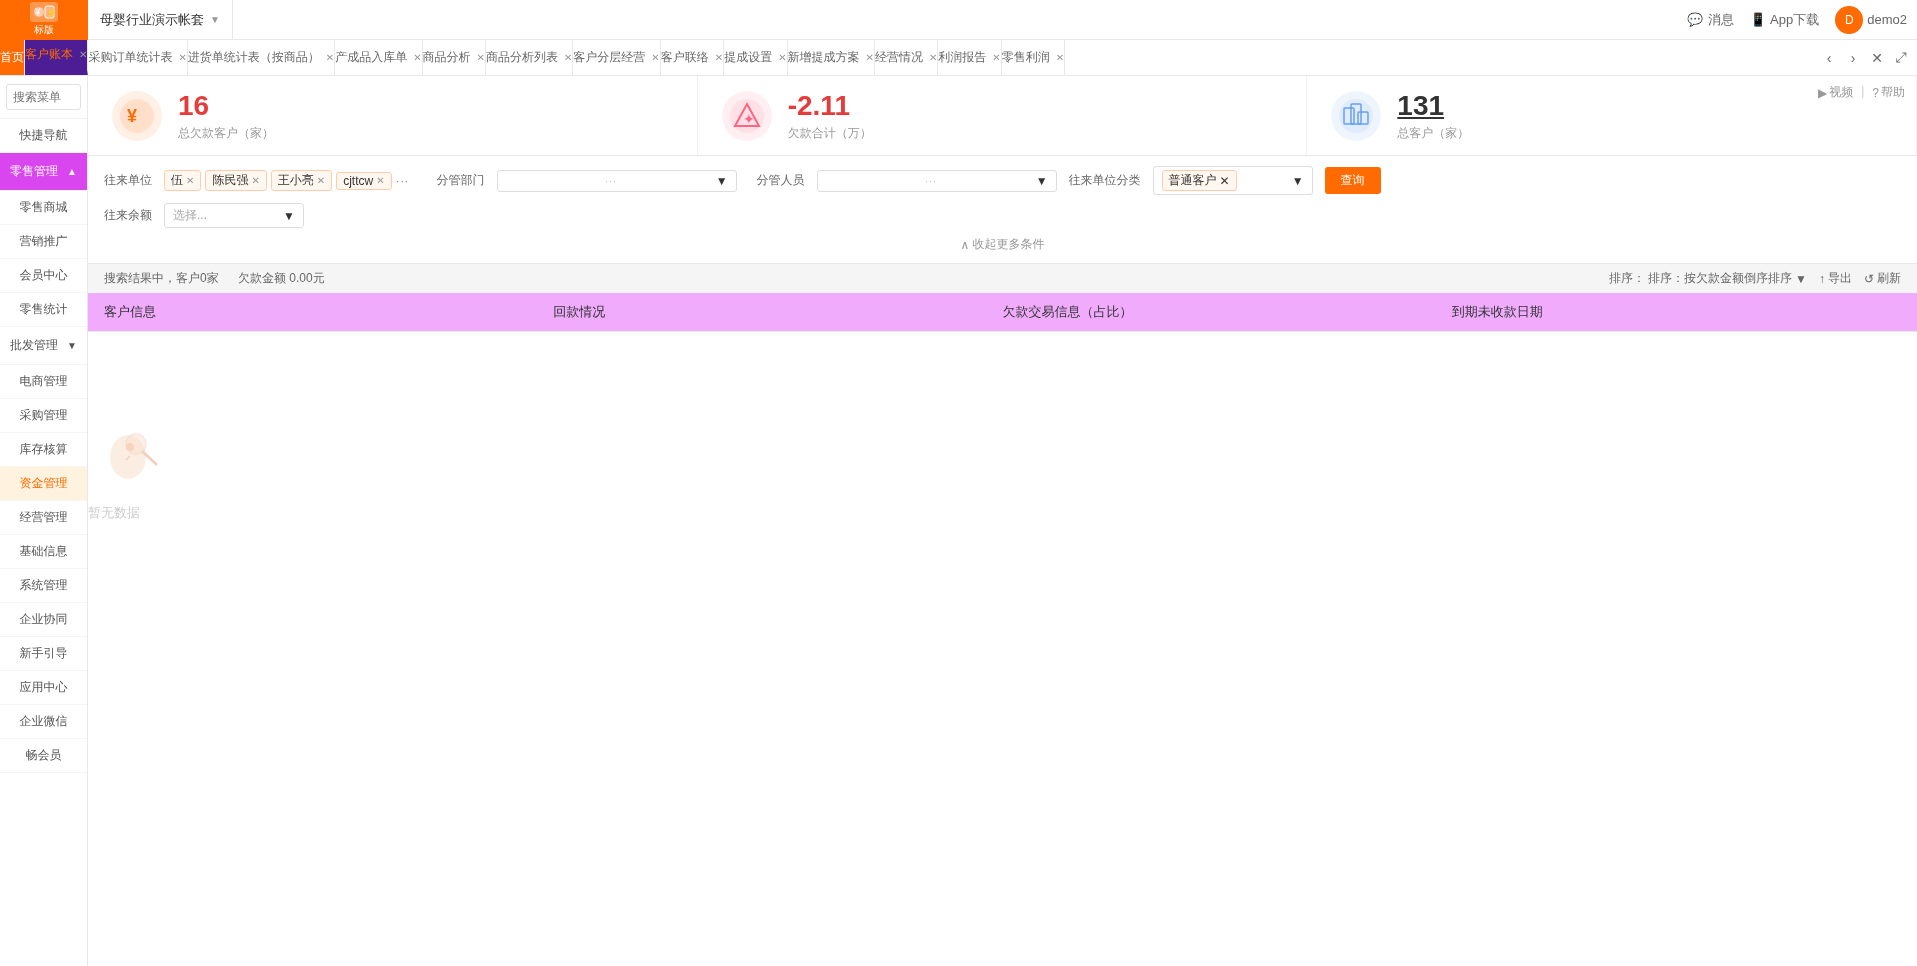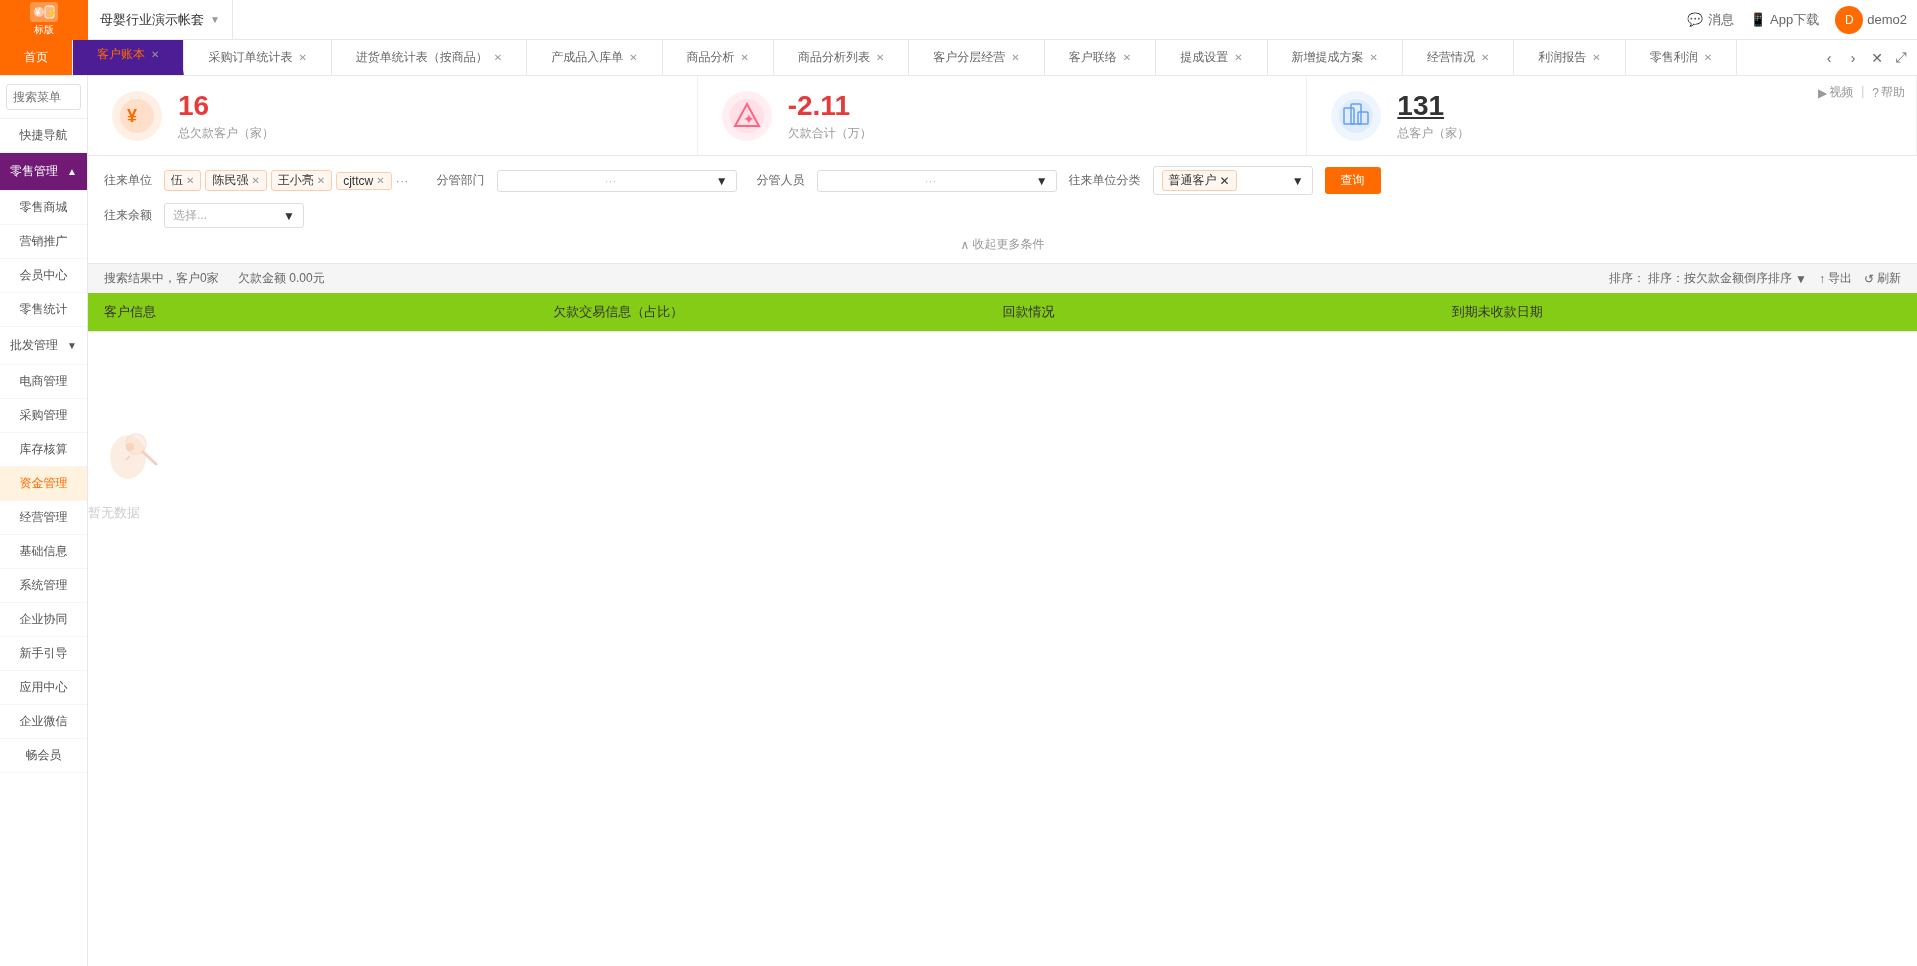--- a/index.html
+++ b/index.html
@@ -89,21 +89,21 @@
       height: 36px;
       background: #fff;
       border-bottom: 1px solid #e8e8e8;
       display: flex;
       align-items: center;
       overflow: hidden;
       position: relative;
     }
     .nav-tab {
       height: 36px;
-      padding: 0 24px;
+      padding: 0 0;
       display: flex;
       align-items: center;
       gap: 4px;
       font-size: 12px;
       color: #666;
       cursor: pointer;
       white-space: nowrap;
       border-right: 1px solid #e8e8e8;
       position: relative;
       flex-shrink: 0;
@@ -175,21 +175,21 @@
       cursor: pointer;
       font-size: 12px;
       color: #555;
       border-bottom: 1px solid #f5f5f5;
     }
     .sidebar-item.active {
       background: #fff3e0;
       color: #ff6b00;
     }
     .sidebar-item.active-bg {
-      background: #701a75;
+      background: #d946ef;
       color: #fff;
     }
 
     
     .content-area {
       flex: 1;
       overflow-y: auto;
       background: #f5f5f5;
       display: flex;
       flex-direction: column;
@@ -398,21 +398,21 @@
     }
 
     
     .data-table {
       background: #fff;
       margin: 0;
       flex: 1;
     }
     .table-header {
       display: flex;
-      background: #84cc16;
+      background: #f0abfc;
       border-bottom: 1px solid #e8e8e8;
       padding: 10px 16px;
     }
     .table-col {
       font-size: 13px;
       color: #333;
       font-weight: 500;
     }
     .col-customer { flex: 2; }
     .col-debt { flex: 2; }
@@ -751,22 +751,22 @@
         <div class="result-action">
           <span>↺</span>
           <span>刷新</span>
         </div>
       </div>
     </div>
 
     <div class="data-table">
       <div class="table-header">
         <div class="table-col col-customer">客户信息</div>
+        <div class="table-col col-payback">回款情况</div>
         <div class="table-col col-debt">欠款交易信息（占比）</div>
-        <div class="table-col col-payback">回款情况</div>
         <div class="table-col col-date">到期未收款日期</div>
       </div>
 
       <div class="empty-state">
         <svg class="empty-icon" viewBox="0 0 80 80" xmlns="http://www.w3.org/2000/svg">
 
           <ellipse cx="40" cy="45" rx="18" ry="22" fill="#f5c5a0" opacity="0.6"></ellipse>
           <circle cx="48" cy="32" r="10" fill="#f5c5a0" opacity="0.5" stroke="#e8a080" stroke-width="1.5"></circle>
           <line x1="55" y1="40" x2="68" y2="52" stroke="#e8a080" stroke-width="3" stroke-linecap="round"></line>
           <circle cx="42" cy="35" r="4" fill="#f0a070" opacity="0.8"></circle>

